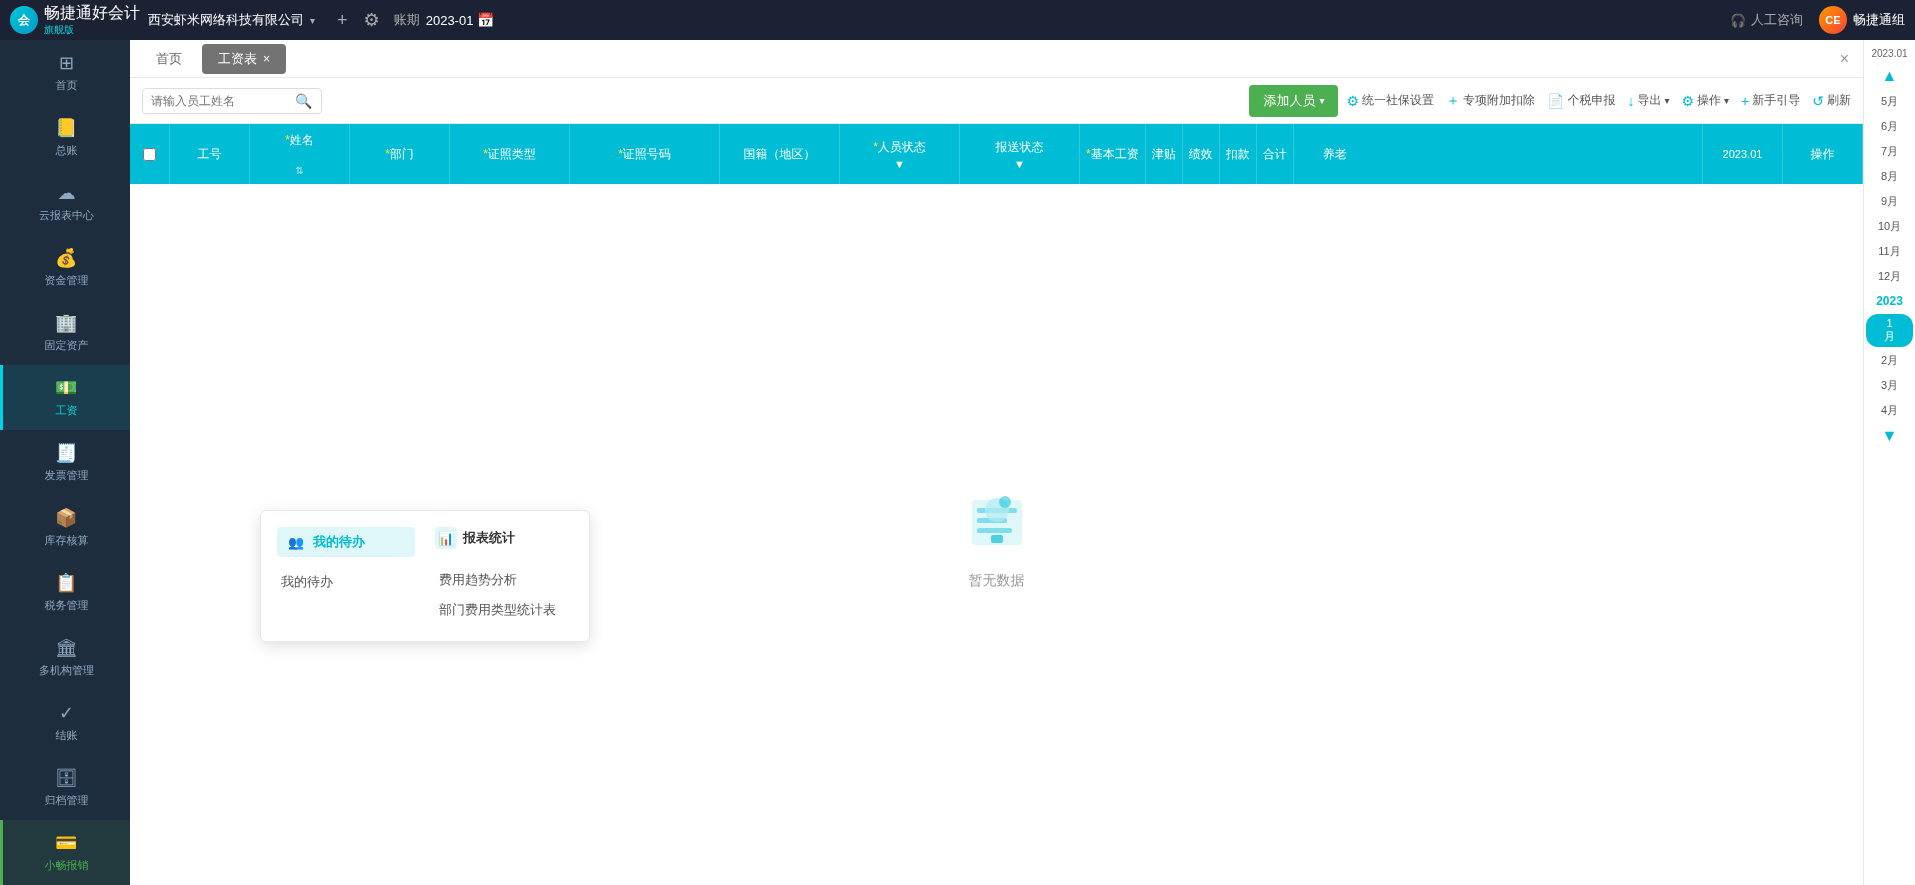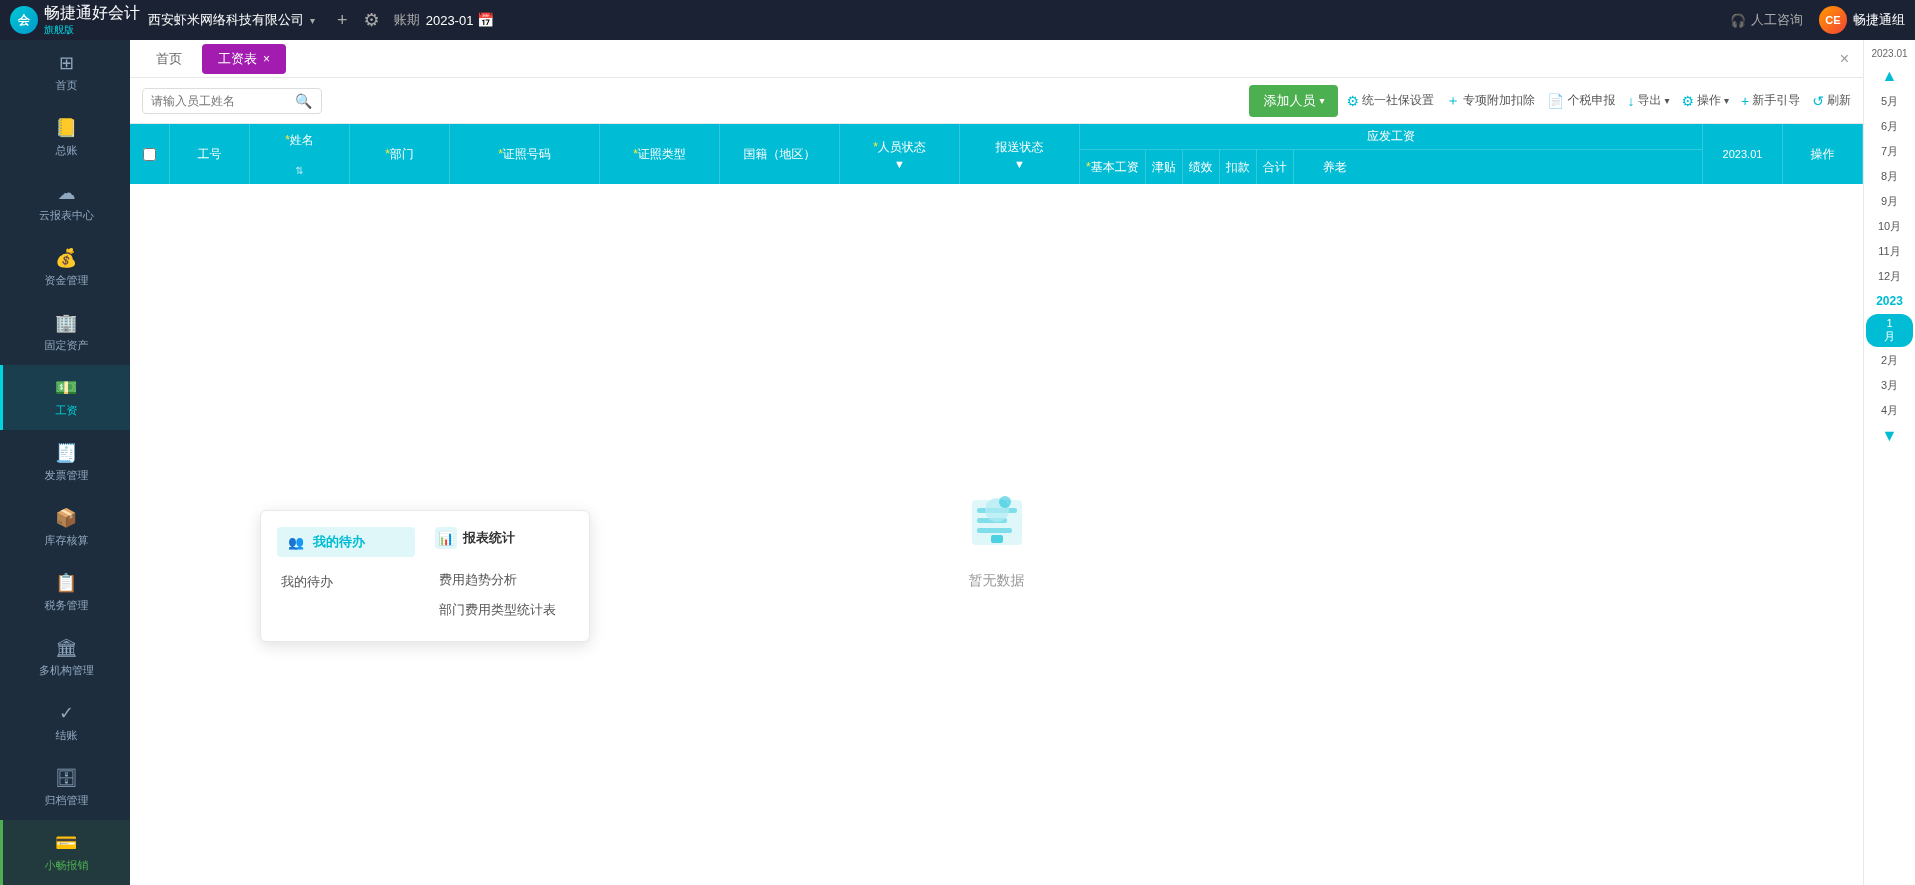--- a/index.html
+++ b/index.html
@@ -120,21 +120,21 @@
       flex-shrink: 0;
     }
     .tab-item {
       padding: 6px 16px;
       font-size: 13px;
       cursor: pointer;
       color: #666;
       border-radius: 4px;
     }
     .tab-item.active {
-      background: #a21caf;
+      background: #737373;
       color: white;
       display: flex; align-items: center; gap: 6px;
     }
     .tab-close { font-size: 12px; cursor: pointer; color: white; }
     .close-btn-right {
       margin-left: auto;
       font-size: 16px;
       color: #999;
       cursor: pointer;
       padding: 4px;
@@ -522,42 +522,39 @@
       <div class="th-cell" style="width:80px;">
         <span>工号</span>
       </div>
       <div class="th-cell" style="width:100px;gap:16px;">
         <span><span class="th-required">*</span><span>姓名</span></span>
         <span class="th-sort">⇅</span>
       </div>
       <div class="th-cell" style="width:100px;">
         <span><span class="th-required">*</span><span>部门</span></span>
       </div>
+      <div class="th-cell" style="width:120px;">
+        <span><span class="th-required">*</span><span>证照类型</span></span>
+      </div>
       <div class="th-cell" style="width:150px;">
         <span><span class="th-required">*</span><span>证照号码</span></span>
-      </div>
-      <div class="th-cell" style="width:120px;">
-        <span><span class="th-required">*</span><span>证照类型</span></span>
       </div>
       <div class="th-cell" style="width:120px;">
         <span>国籍（地区）</span>
       </div>
       <div class="th-cell" style="width:120px;">
         <span><span class="th-required">*</span><span>人员状态</span></span>
         <span style="font-size:11px;">▼</span>
       </div>
       <div class="th-cell" style="width:120px;">
         <span>报送状态</span>
         <span style="font-size:11px;">▼</span>
       </div>
 
       <div class="th-group" style="flex:1;">
-        <div class="th-group-title">
-          <span>应发工资</span>
-        </div>
         <div class="th-group-cols">
           <div class="th-group-col">
             <span class="th-required">*</span>
               <span>基本工资</span>
           </div>
           <div class="th-group-col">
             <span>津贴</span>
           </div>
           <div class="th-group-col">
             <span>绩效</span>

